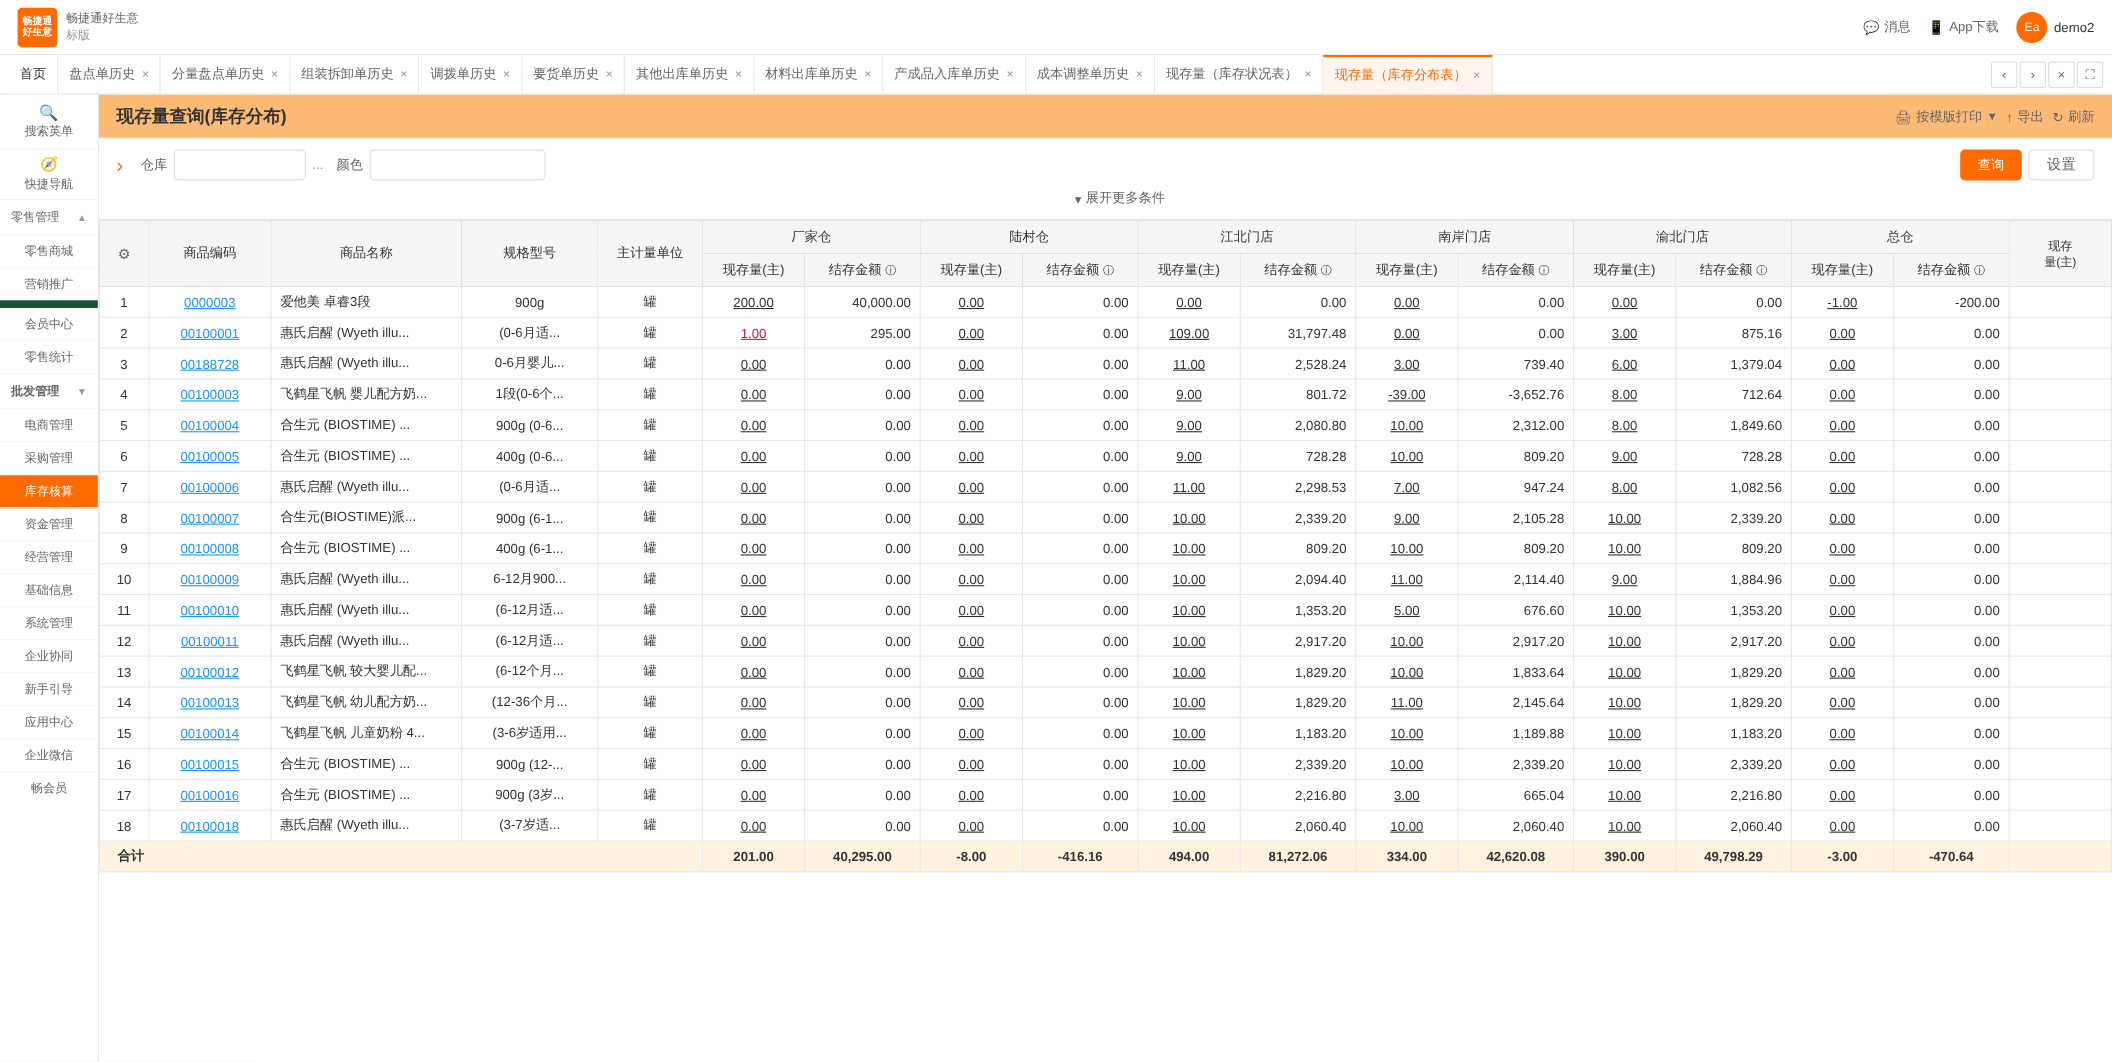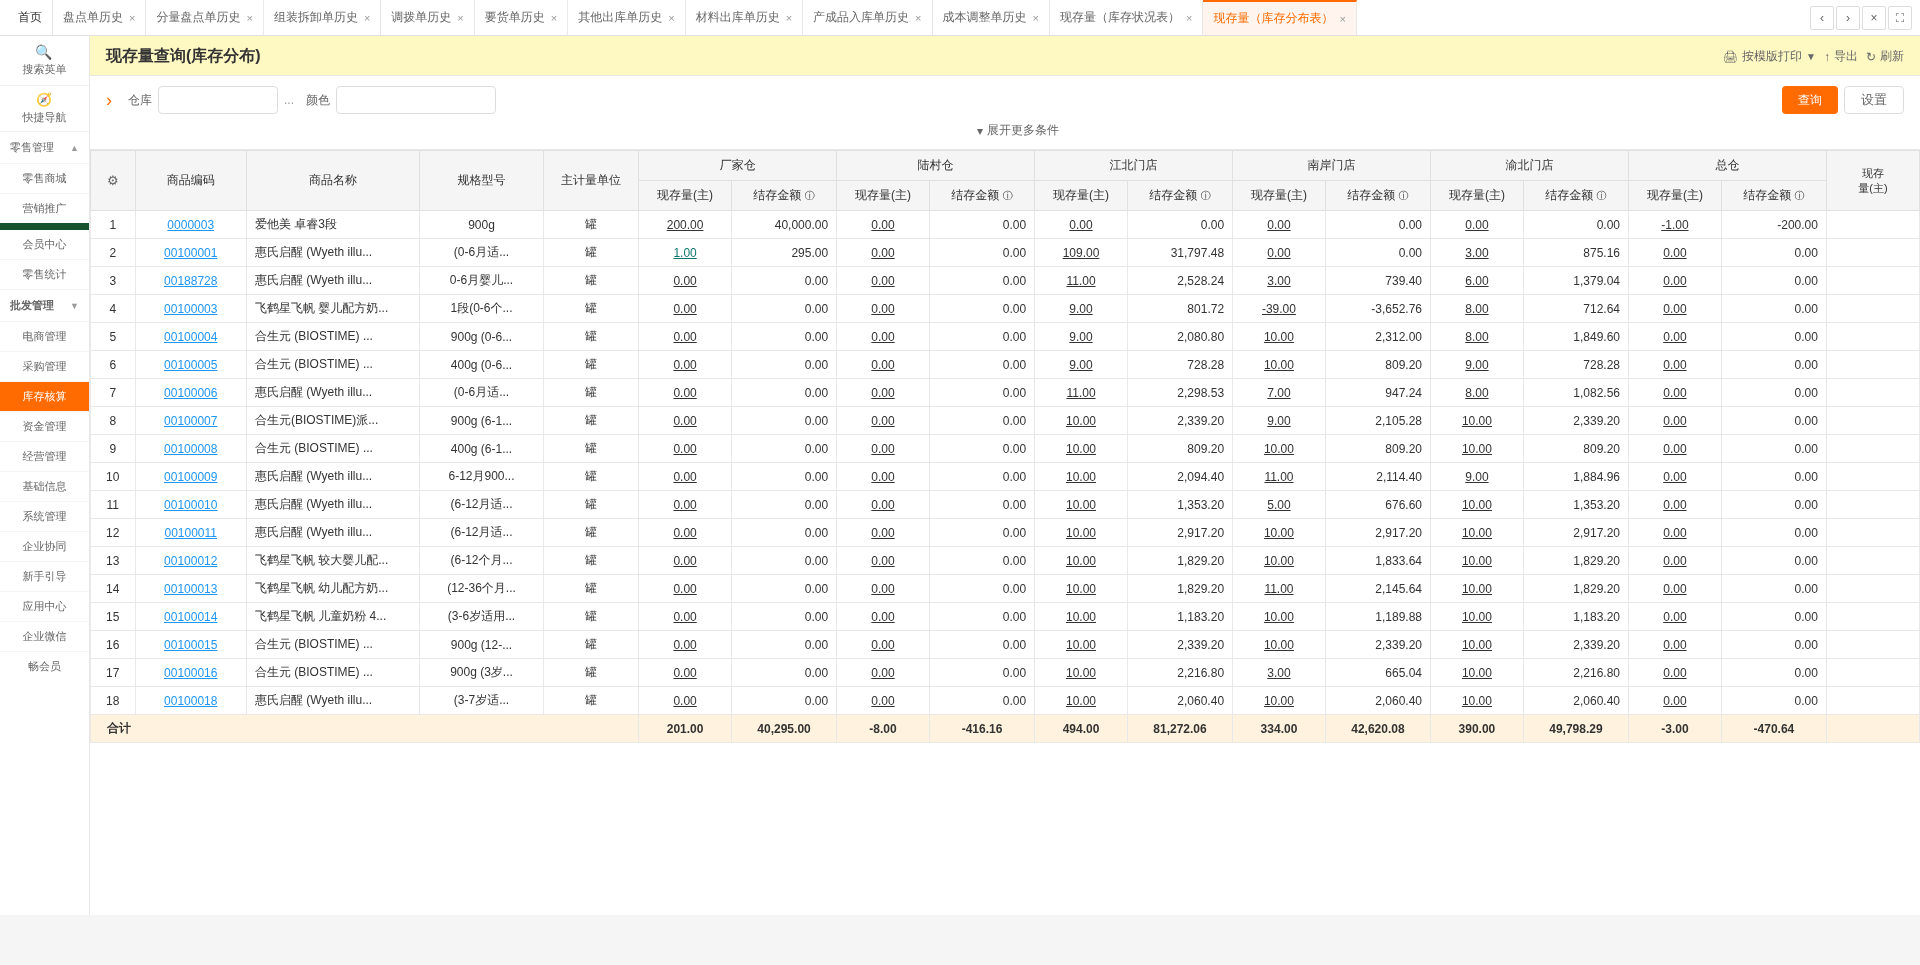--- a/index.html
+++ b/index.html
@@ -29,21 +29,21 @@
     
     .sidebar { width: 90px; background: #fff; border-right: 1px solid #e8e8e8; display: flex; flex-direction: column; flex-shrink: 0; }
     .sidebar-search { padding: 10px 8px; text-align: center; font-size: 11px; color: #666; cursor: pointer; border-bottom: 1px solid #f0f0f0; }
     .sidebar-item { padding: 8px 4px; text-align: center; font-size: 11px; color: #666; cursor: pointer; display: flex; flex-direction: column; align-items: center; gap: 3px; }
     .sidebar-item.active { background: #ff6b00; color: white; }
 
     
     .content { flex: 1; overflow: hidden; display: flex; flex-direction: column; }
     
     
-    .page-header { background: #fef9c3; padding: 10px 16px 8px; border-bottom: 1px solid #e8e8e8; display: flex; align-items: center; justify-content: space-between; }
+    .page-header { background: #fdba74; padding: 10px 16px 8px; border-bottom: 1px solid #e8e8e8; display: flex; align-items: center; justify-content: space-between; }
     .page-title { font-size: 16px; font-weight: 600; color: #333; }
     .page-actions { display: flex; align-items: center; gap: 8px; }
     .action-btn { display: flex; align-items: center; gap: 4px; font-size: 12px; color: #666; cursor: pointer; }
 
     
     .search-area { background: #fff; padding: 10px 16px; border-bottom: 1px solid #e8e8e8; display: flex; align-items: center; gap: 12px; flex-wrap: wrap; }
     .search-field { display: flex; align-items: center; gap: 6px; }
     .search-label { color: #666; font-size: 12px; white-space: nowrap; }
     .search-input { border: 1px solid #ddd; border-radius: 4px; padding: 4px 8px; font-size: 12px; height: 28px; }
     .search-input-medium { width: 120px; }
@@ -79,20 +79,45 @@
     
     ::-webkit-scrollbar { width: 6px; height: 6px; }
     ::-webkit-scrollbar-track { background: #f1f1f1; }
     ::-webkit-scrollbar-thumb { background: #ccc; border-radius: 3px; }
   </style>
 </head>
 <body>
 
 <div style="height: 965px; width: 1920px; display: flex; flex-direction: column; overflow: hidden;">
 
+  <div class="top-bar">
+    <div class="logo-area">
+      <div class="logo-icon">
+        <span style="font-size:9px; line-height:1.1; text-align:center;">畅捷通<br>好生意</span>
+      </div>
+      <div class="logo-text">
+        <div>畅捷通好生意</div>
+        <div style="color:#999;">标版</div>
+      </div>
+    </div>
+    <div class="top-right">
+      <div class="top-btn">
+        <span>💬</span>
+        <span>消息</span>
+      </div>
+      <div class="top-btn">
+        <span>📱</span>
+        <span>App下载</span>
+      </div>
+      <div style="display:flex; align-items:center; gap:6px;">
+        <div class="avatar">Ea</div>
+        <span>demo2</span>
+      </div>
+    </div>
+  </div>
 
   <div class="tab-bar">
     <div class="tab-item home">首页</div>
     <div class="tab-item">盘点单历史 <span class="tab-close">×</span></div>
     <div class="tab-item">分量盘点单历史 <span class="tab-close">×</span></div>
     <div class="tab-item">组装拆卸单历史 <span class="tab-close">×</span></div>
     <div class="tab-item">调拨单历史 <span class="tab-close">×</span></div>
     <div class="tab-item">要货单历史 <span class="tab-close">×</span></div>
     <div class="tab-item">其他出库单历史 <span class="tab-close">×</span></div>
     <div class="tab-item">材料出库单历史 <span class="tab-close">×</span></div>
@@ -281,21 +306,21 @@
     <td class="underline text-red">-1.00</td>
     <td class="text-right text-red">-200.00</td>
     <td></td>
   </tr>
               <tr>
     <td>2</td>
     <td class="underline" style="color:#2196f3;">00100001</td>
     <td class="text-left" style="max-width:140px; overflow:hidden; text-overflow:ellipsis; white-space:nowrap;">惠氏启醒 (Wyeth illu...</td>
     <td>(0-6月适...</td>
     <td>罐</td>
-    <td class="underline" style="color:#0f766e;">1.00</td>
+    <td class="underline" style="color:#be185d;">1.00</td>
     <td class="text-right">295.00</td>
     <td class="underline" style="color:#333;">0.00</td>
     <td class="text-right">0.00</td>
     <td class="underline" style="color:#333;">109.00</td>
     <td class="text-right">31,797.48</td>
     <td class="underline ">0.00</td>
     <td class="text-right ">0.00</td>
     <td class="underline" style="color:#333;">3.00</td>
     <td class="text-right">875.16</td>
     <td class="underline ">0.00</td>

